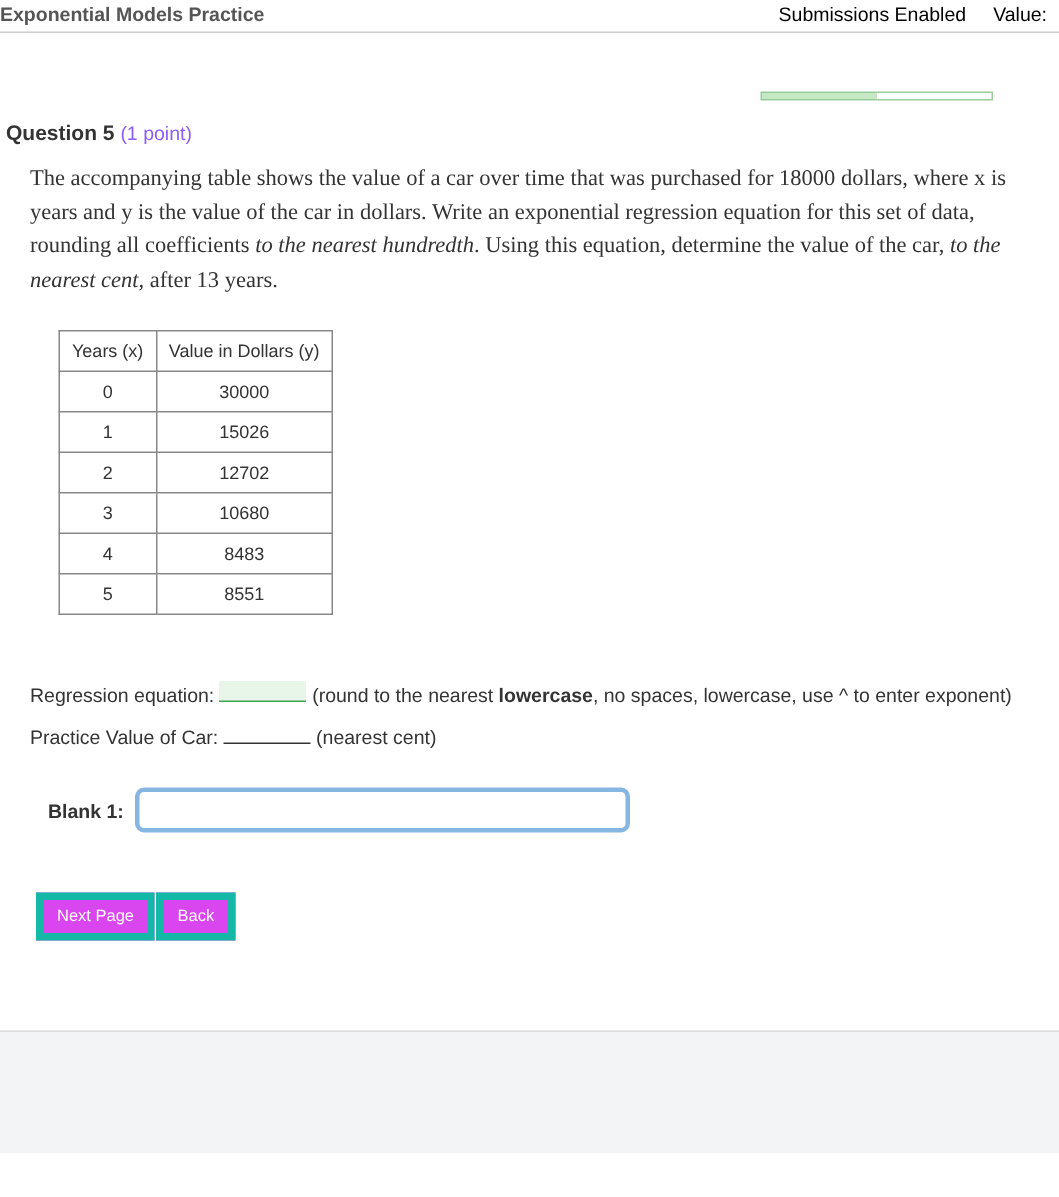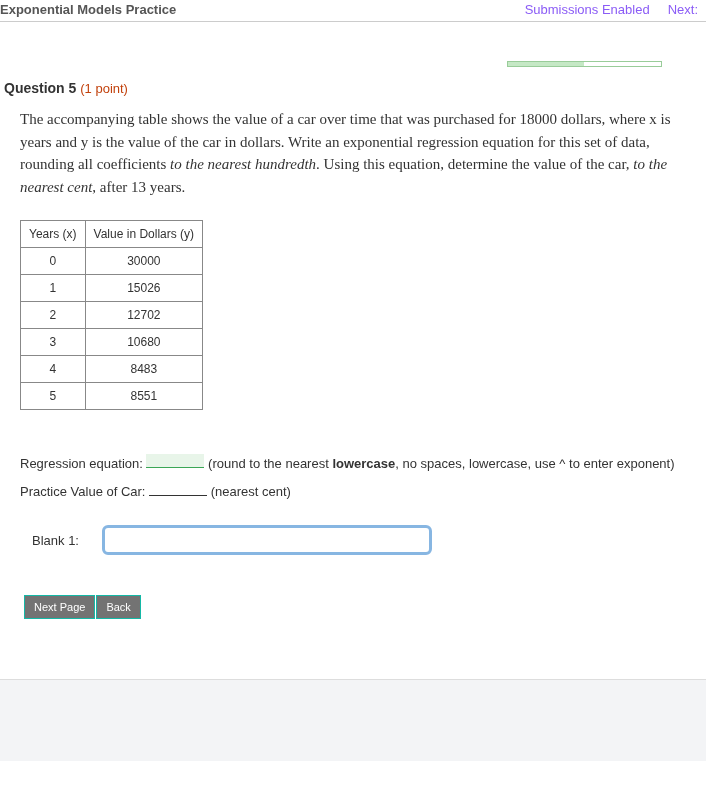--- a/index.html
+++ b/index.html
@@ -24,21 +24,21 @@
       font-size: 13px;
       font-weight: bold;
     }
     .top-left {
       color: #555;
     }
     .top-right {
       display: flex;
       gap: 18px;
       font-weight: normal;
-      color: #8b5cf6;
+      color: #000000;
     }
     .question-progress {
       text-align: right;
       padding: 18px 8px 6px 0;
       margin-right: 36px;
       font-size: 13px;
       font-weight: bold;
     }
     .question-progress .bar {
       display: inline-block;
@@ -48,38 +48,38 @@
       margin-top: 2px;
       background: linear-gradient(to right, #c5e8c5 0%, #c5e8c5 50%, #fff 50%, #fff 100%);
     }
     .question-header {
       padding: 4px 8px 12px 4px;
       font-size: 14px;
       font-weight: bold;
     }
     .question-header .pts {
       font-weight: normal;
-      color: #c2410c;
+      color: #8b5cf6;
       font-size: 13px;
     }
     .question-body {
       padding: 0 8px 0 20px;
     }
     .prompt {
       font-family: Georgia, 'Times New Roman', serif;
       font-size: 15px;
       line-height: 1.5;
       margin-bottom: 22px;
     }
     .prompt em {
       font-style: italic;
     }
     table.data-table {
       border-collapse: collapse;
-      margin-left: 0;
+      margin-left: 19px;
       margin-bottom: 44px;
     }
     table.data-table th,
     table.data-table td {
       border: 1px solid #888;
       padding: 6px 8px;
       font-size: 12px;
       text-align: center;
     }
     table.data-table th {
@@ -105,42 +105,42 @@
     .blanks {
       padding: 14px 0 0 12px;
     }
     .blank-row {
       display: flex;
       align-items: center;
       margin-bottom: 6px;
     }
     .blank-label {
       font-size: 13px;
-      font-weight: normal;
-      width: 70px;
+      font-weight: bold;
+      width: 58px;
     }
     .blank-input {
       width: 330px;
       height: 24px;
       border: 1px solid #ccc;
       padding: 2px 4px;
       font-size: 13px;
     }
     .blank-input.active {
       border: 3px solid #87b6e2;
       border-radius: 6px;
       height: 30px;
     }
     .buttons {
       padding: 34px 0 0 4px;
     }
     .btn {
-      background: #737373;
+      background: #d946ef;
       color: #fff;
-      border: 1px solid #14b8a6;
+      border: 5px solid #14b8a6;
       font-size: 11px;
       padding: 5px 9px;
       cursor: pointer;
       margin-right: 1px;
     }
     .footer-gap {
       height: 60px;
     }
     .footer-bar {
       height: 82px;
@@ -148,21 +148,21 @@
       border-top: 1px solid #ddd;
     }
   </style>
 </head>
 <body>
 
 <div class="top-bar">
   <div class="top-left">Exponential Models Practice</div>
   <div class="top-right">
     <span>Submissions Enabled</span>
-    <span>Next:</span>
+    <span>Value:</span>
   </div>
 </div>
 
 <div class="question-progress">
   <br>
   <span class="bar"></span>
 </div>
 
 <div class="question-header">
   <span>Question 5</span>

